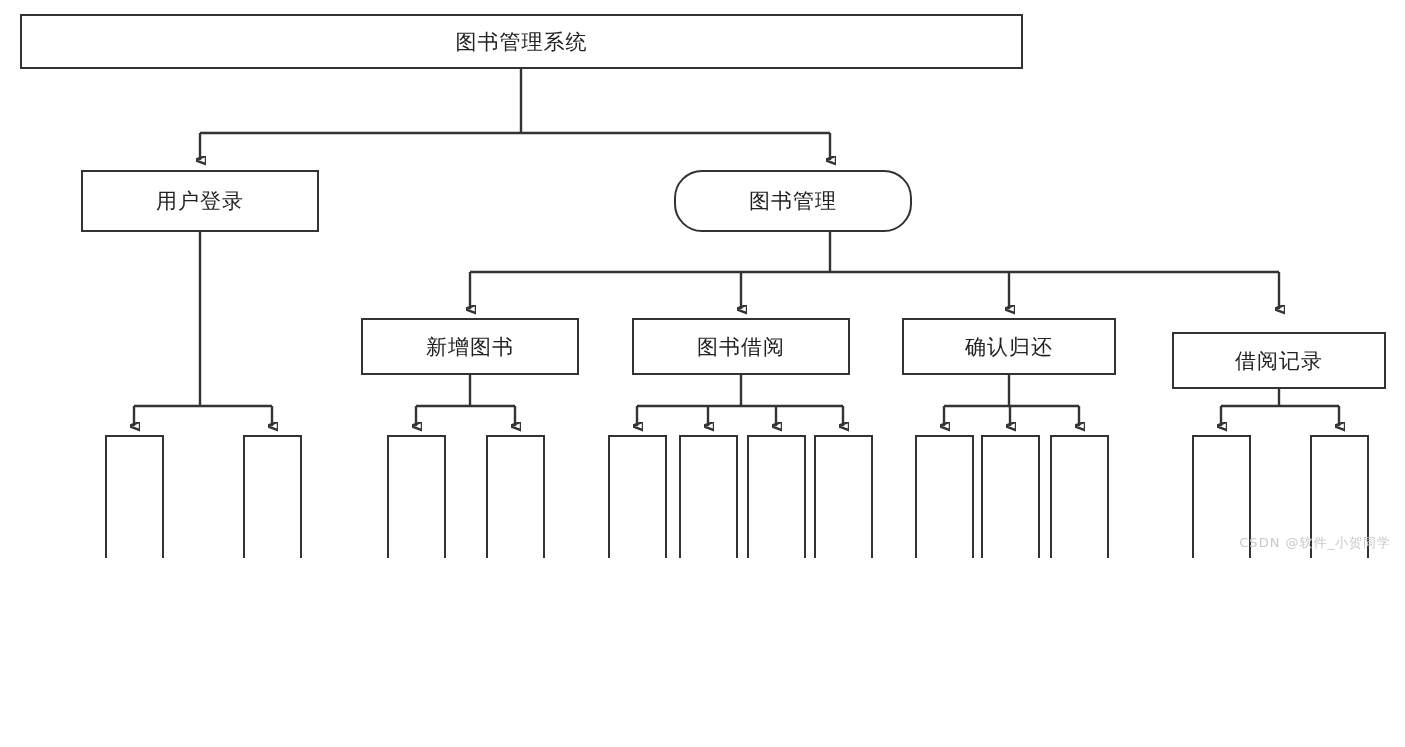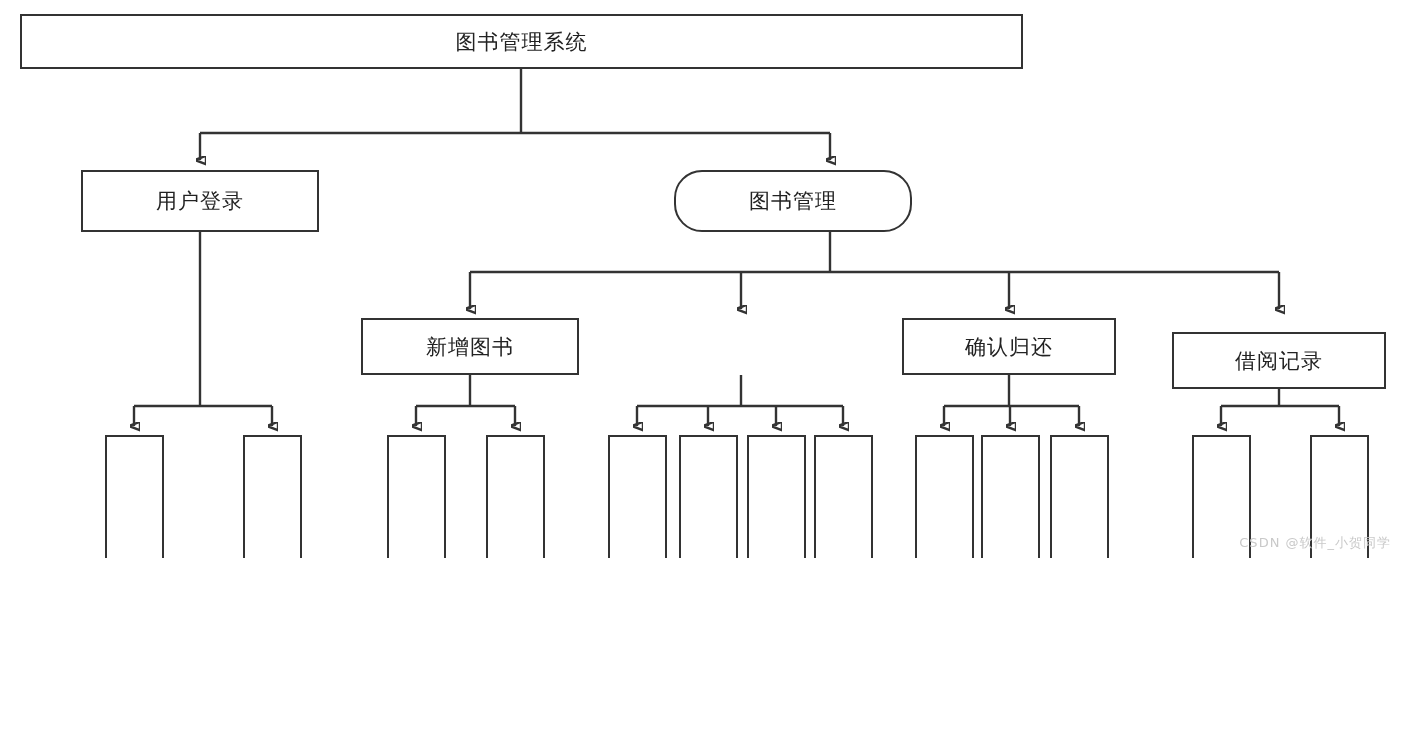--- a/index.html
+++ b/index.html
@@ -129,20 +129,23 @@
   <div class="node h" style="left:81px; top:170px; width:238px; height:62px;">
     <span>用户登录</span>
   </div>
   <div class="node h" style="left:674px; top:170px; width:238px; height:62px;border-radius:28px;">
     <span>图书管理</span>
   </div>
 
   <div class="node h" style="left:361px; top:318px; width:218px; height:57px;">
     <span>新增图书</span>
   </div>
+  <div class="node h" style="left:632px; top:318px; width:218px; height:57px;">
+    <span>图书借阅</span>
+  </div>
   <div class="node h" style="left:902px; top:318px; width:214px; height:57px;">
     <span>确认归还</span>
   </div>
   <div class="node h" style="left:1172px; top:332px; width:214px; height:57px;">
     <span>借阅记录</span>
   </div>
 
   <div class="node v" style="left:105px; top:435px; width:59px; height:298px;">
     <span class="vtext">用户登录</span>
   </div>

